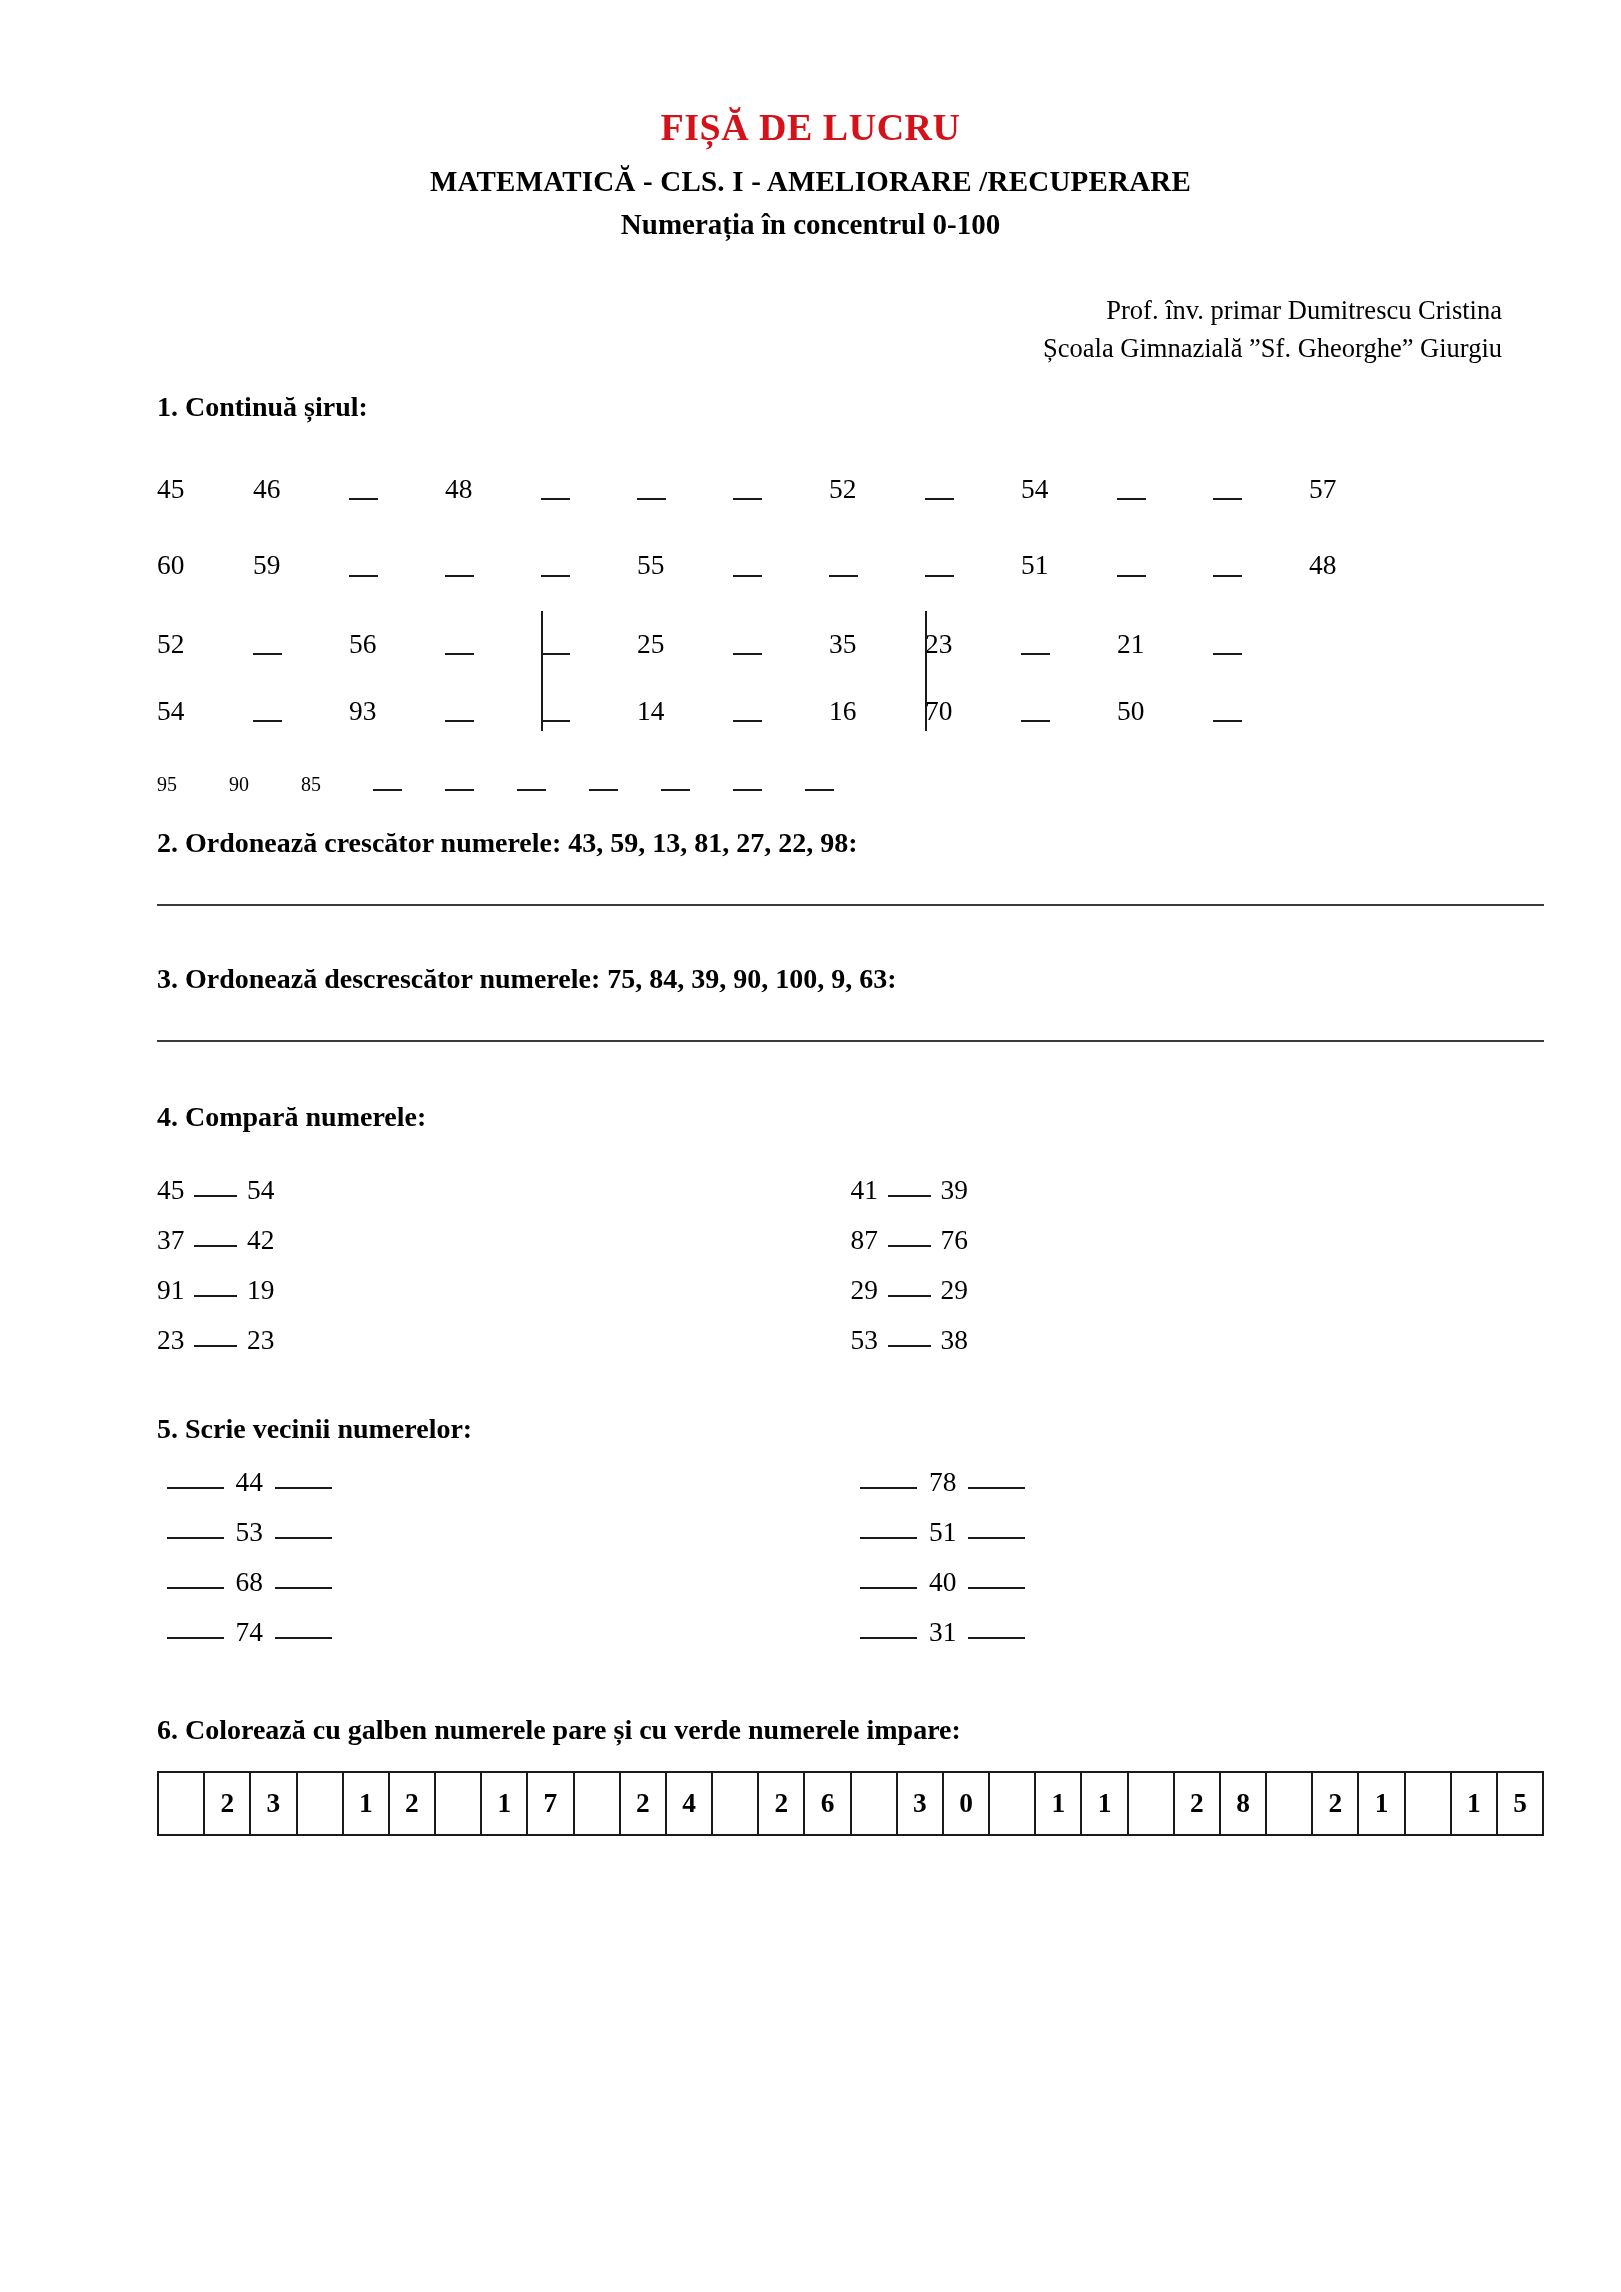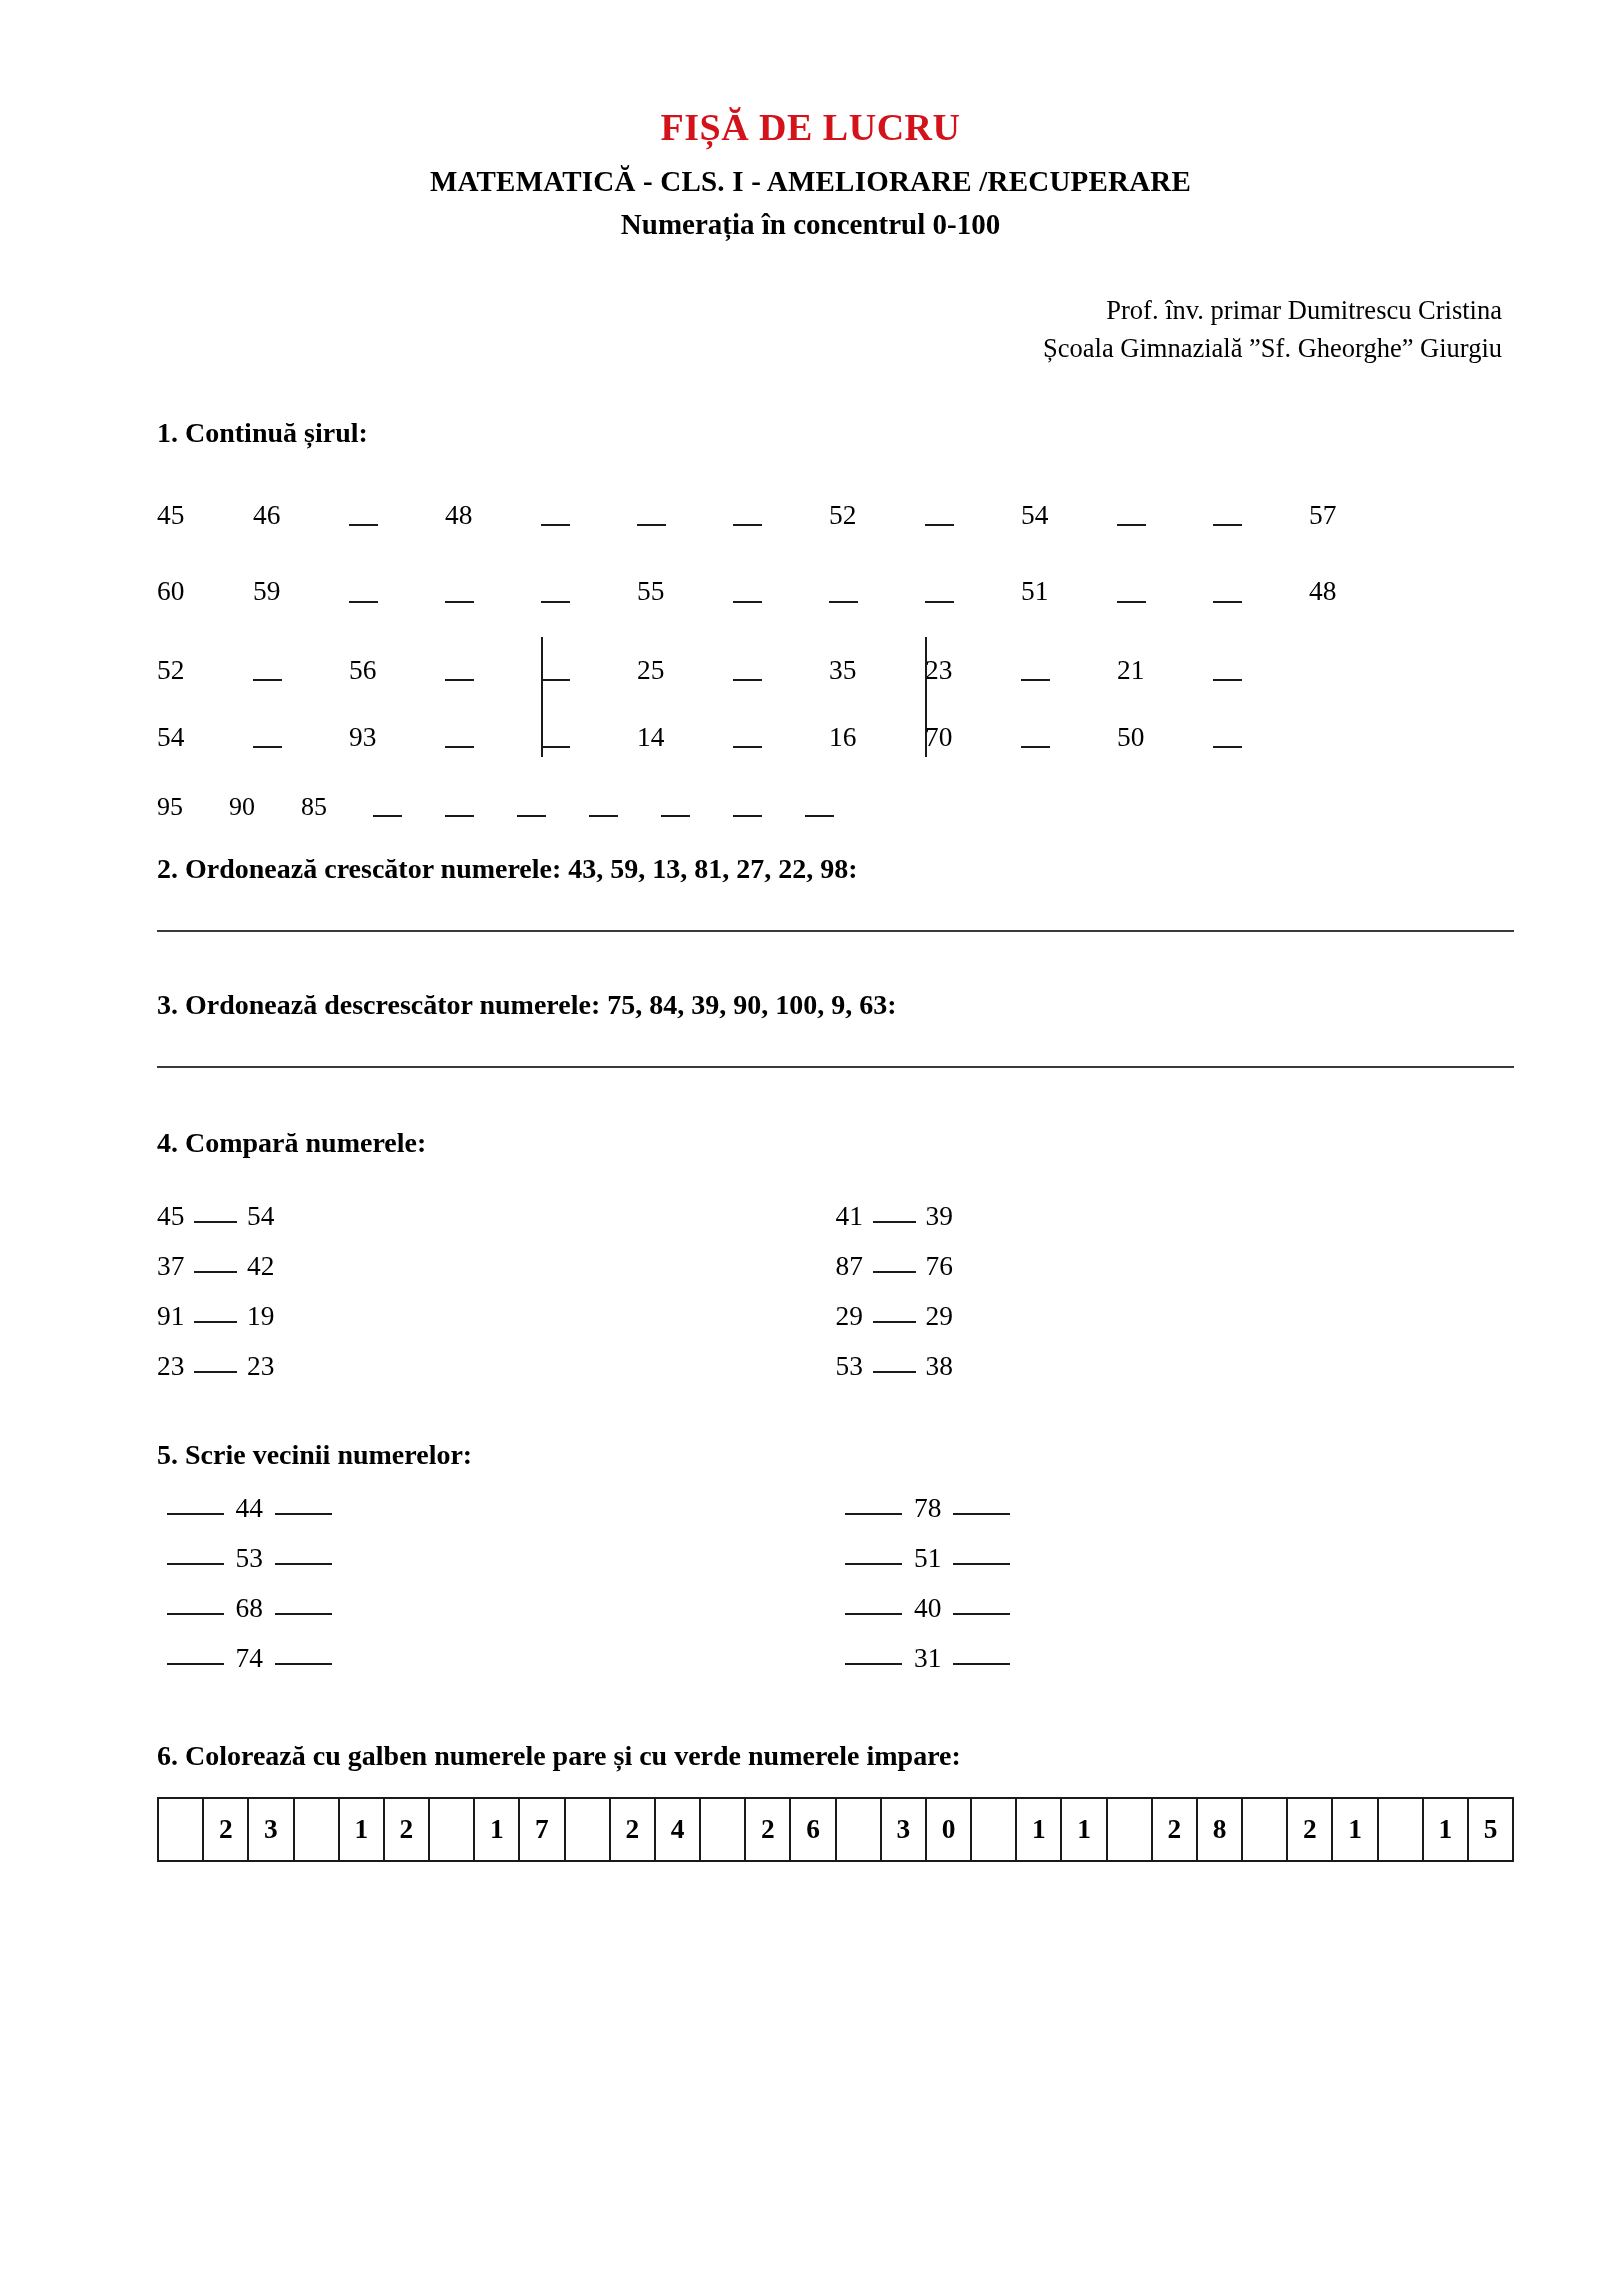--- a/index.html
+++ b/index.html
@@ -40,21 +40,21 @@
   }
   .author-block {
     margin-top: 51px;
     padding-right: 119px;
     text-align: right;
     font-size: 26.5px;
     line-height: 1.42;
   }
 
   
-  .content { margin-top: 49px; padding-left: 157px; padding-right: 107px; }
+  .content { margin-top: 23px; padding-left: 157px; padding-right: 77px; }
 
   .ex-head {
     font-weight: bold;
     font-size: 28px;
     margin: 0 0 0 0;
   }
 
   
   .seq-wrap { margin-top: 25.5px; position: relative; }
   .seq-row {
@@ -85,21 +85,21 @@
     top: -2.9px;
   }
   .vbar {
     position: absolute;
     width: 0;
     border-left: 2.5px solid #1a1a1a;
   }
   .vbar.b1 { left: 384px; top: 7.8px; height: 120px; }
   .vbar.b2 { left: 768px; top: 7.8px; height: 120px; }
 
-  .seq-row.r5 { height: 49px; font-size: 26px; }
+  .seq-row.r5 { height: 49px; font-size: 20px; }
   .seq-row.r5 .cell { width: 72px; flex: 0 0 72px; }
 
   
   .ex2 { margin-top: 33px; }
   .answer-line {
     margin-top: 45px;
     border-bottom: 2.9px solid #3a3a3a;
     width: 100%;
     height: 0;
   }

